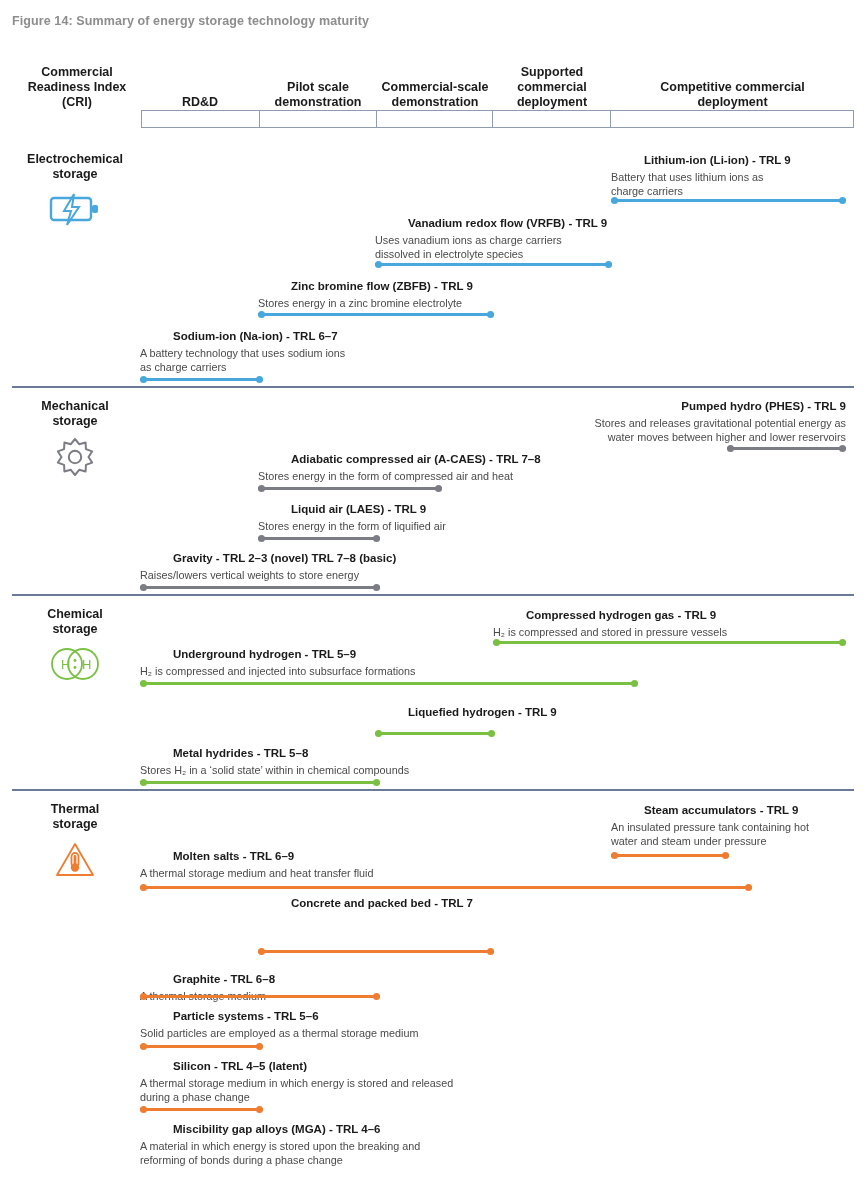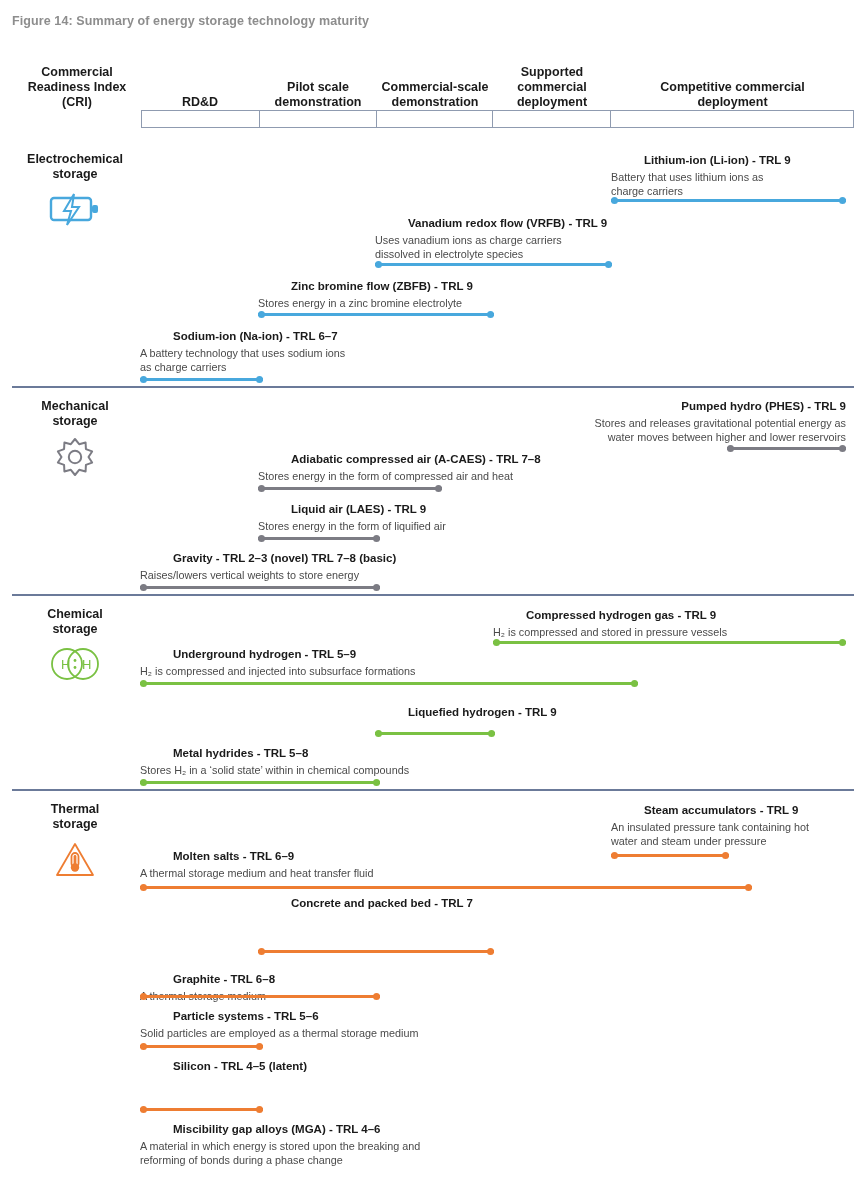--- a/index.html
+++ b/index.html
@@ -329,20 +329,21 @@
       <div class="entry" style="top: 1009px; left: 140px;">
         <div class="entry-title">Particle systems - TRL 5–6</div>
         <div class="entry-desc">Solid particles are employed as a thermal storage medium</div>
       </div>
       <div class="bar" style="left: 140px; width: 123px; top: 1045px; background: rgb(238, 125, 50);">
         <span class="dot l" style="background: rgb(238, 125, 50);"></span>
         <span class="dot r" style="background: rgb(238, 125, 50);"></span>
       </div>
       <div class="entry" style="top: 1059px; left: 140px;">
         <div class="entry-title">Silicon - TRL 4–5 (latent)</div>
+        <div class="entry-desc">A thermal storage medium in which energy is stored and released<br>during a phase change</div>
       </div>
       <div class="bar" style="left: 140px; width: 123px; top: 1108px; background: rgb(238, 125, 50);">
         <span class="dot l" style="background: rgb(238, 125, 50);"></span>
         <span class="dot r" style="background: rgb(238, 125, 50);"></span>
       </div>
       <div class="entry" style="top: 1122px; left: 140px;">
         <div class="entry-title">Miscibility gap alloys (MGA) - TRL 4–6</div>
         <div class="entry-desc">A material in which energy is stored upon the breaking and<br>reforming of bonds during a phase change</div>
       </div>
       <div class="bar" style="left: 140px; width: 123px; top: 1171px; background: rgb(238, 125, 50);">

